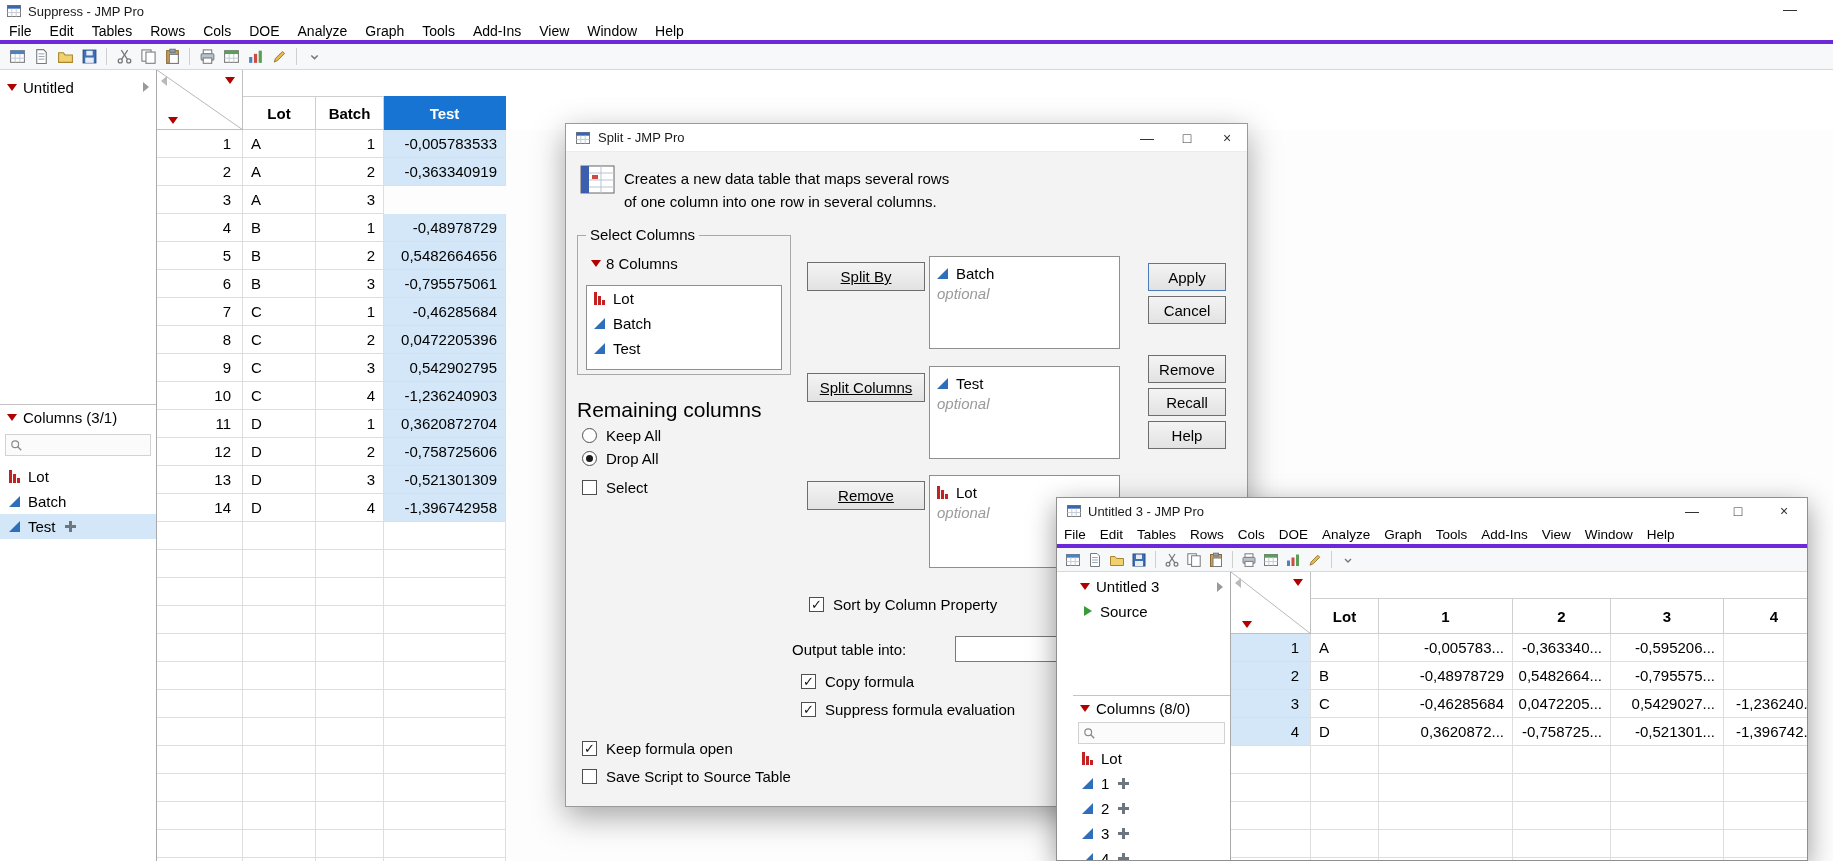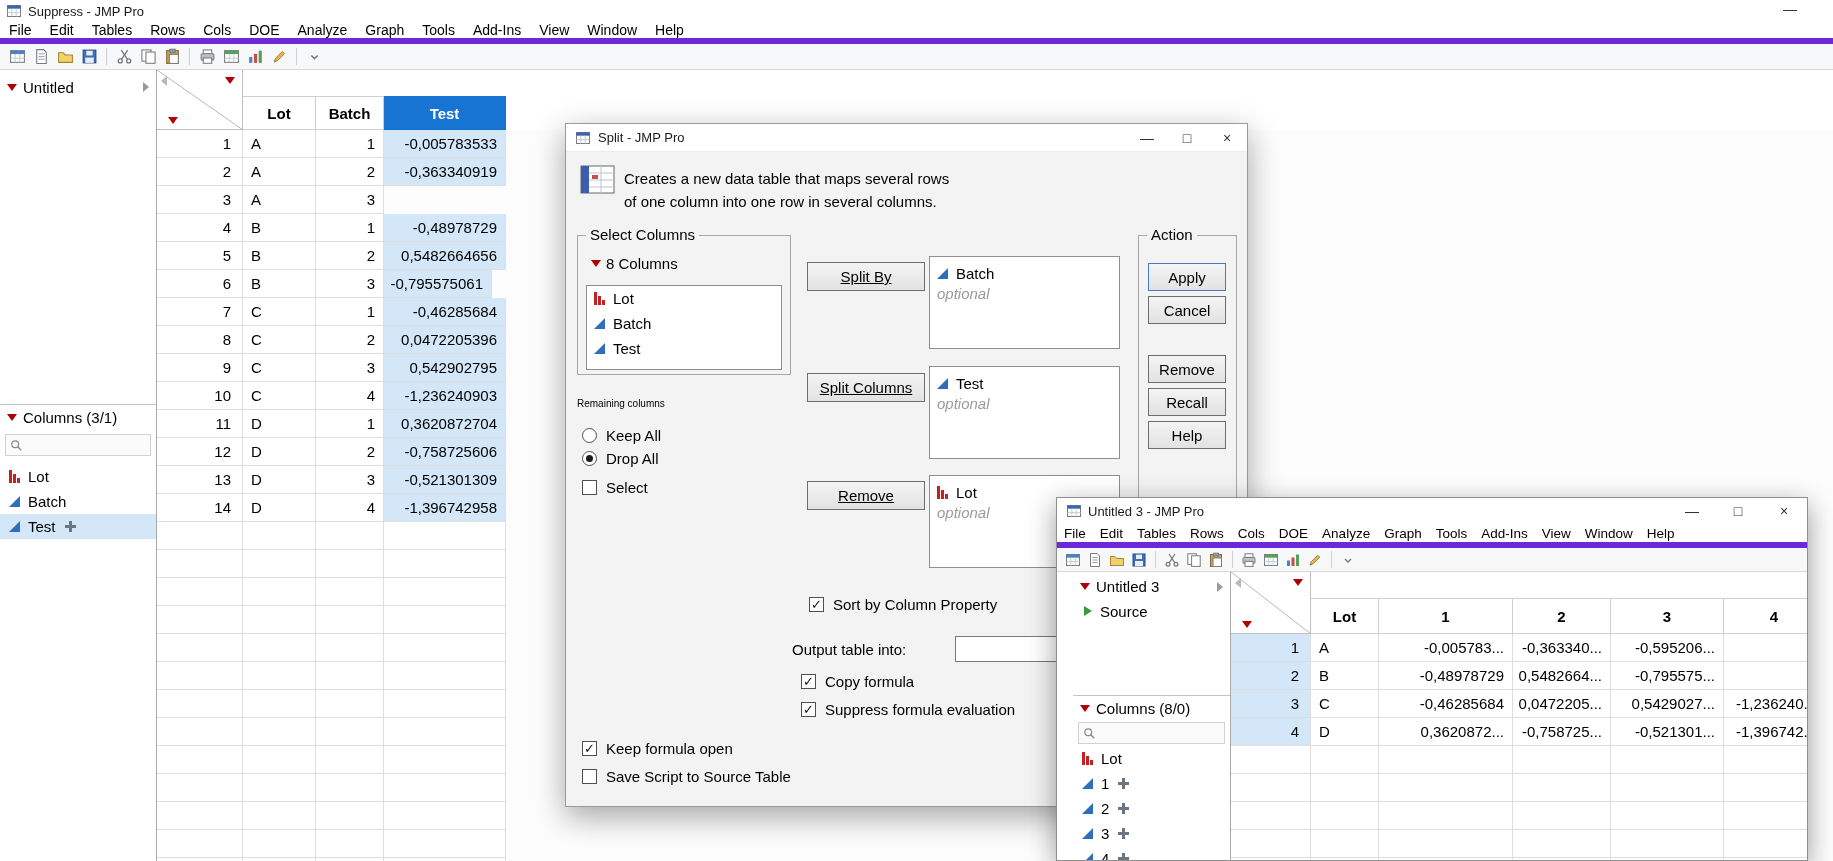--- a/index.html
+++ b/index.html
@@ -10,21 +10,21 @@
 .window.main{position:absolute;inset:0;background:#fff;}
 .window.u3{position:absolute;left:1056px;top:497px;width:752px;height:364px;background:#fff;border:1px solid #8f8f8f;box-shadow:0 8px 26px rgba(0,0,0,.4);z-index:20;overflow:hidden;}
 .titlebar{height:22px;display:flex;align-items:center;gap:6px;padding-left:6px;background:#fff;font-size:13px;position:relative;}
 .u3 .titlebar{height:26px;padding-left:9px;}
 .appico{width:16px;height:16px;display:inline-flex;flex:none;}
 .appico svg{width:16px;height:16px;}
 .title-text{white-space:nowrap;color:#1a1a1a;}
 .main-min{position:absolute;right:26px;top:1px;width:34px;text-align:center;font-size:14px;color:#333;}
 .win-ctls{margin-left:auto;display:flex;height:100%;}
 .winctl{width:46px;height:100%;display:flex;align-items:center;justify-content:center;font-size:14px;color:#333;}
-.menubar{height:22px;display:flex;align-items:flex-end;font-size:14px;background:#fff;border-bottom:6px solid #6d28d9;}
+.menubar{height:22px;display:flex;align-items:flex-end;font-size:14px;background:#fff;border-bottom:4px solid #6d28d9;}
 .u3 .menubar{height:24px;font-size:13.5px;}
 .menu-item{padding:0 9px;height:100%;display:flex;align-items:center;white-space:nowrap;}
 .u3 .menu-item{padding:0 7px;}
 .toolbar{height:26px;display:flex;align-items:center;gap:2px;padding:0 6px;background:#f7f8fa;border-bottom:1px solid #d8d8d8;}
 .u3 .toolbar{height:24px;}
 .tbico{width:22px;height:22px;display:inline-flex;align-items:center;justify-content:center;}
 .tbico svg{width:17px;height:17px;}
 .u3 .tbico{width:20px;height:20px;}
 .u3 .tbico svg{width:16px;height:16px;}
 .tb-sep{width:1px;height:17px;background:#cfcfcf;margin:0 4px;}
@@ -84,21 +84,21 @@
 .desc{position:absolute;left:58px;font-size:15px;white-space:nowrap;}
 .desc.l1{top:46px;}
 .desc.l2{top:69px;}
 .groupbox{position:absolute;border:1px solid #a8a8a8;}
 .glabel{position:absolute;top:-10px;left:8px;background:#f3f3f3;padding:0 4px;font-size:15px;white-space:nowrap;}
 .gb-selcols{left:11px;top:111px;width:214px;height:140px;}
 .gb-action{left:572px;top:111px;width:99px;height:298px;}
 .count-row{position:absolute;left:25px;top:131px;display:flex;align-items:center;gap:5px;font-size:15px;}
 .listbox{position:absolute;left:20px;top:161px;width:196px;height:85px;background:#fff;border:1px solid #8f8f8f;overflow:hidden;}
 .lb-item{height:25px;display:flex;align-items:center;gap:8px;padding:0 7px;font-size:15px;}
-.rem-label{position:absolute;left:11px;top:274px;font-size:10px;}
+.rem-label{position:absolute;left:11px;top:274px;font-size:21px;}
 .checkrow{position:absolute;display:flex;align-items:center;gap:9px;font-size:15px;white-space:nowrap;}
 .checkrow.sortpos{left:243px;top:472px;}
 .cbox{width:15px;height:15px;border:1px solid #4f4f4f;background:#fff;display:flex;align-items:center;justify-content:center;font-size:13px;line-height:1;flex:none;color:#111;}
 .radio{width:15px;height:15px;border:1px solid #4f4f4f;border-radius:50%;background:#fff;position:relative;flex:none;}
 .radio.sel:after{content:"";position:absolute;left:3px;top:3px;width:7px;height:7px;border-radius:50%;background:#1a1a1a;}
 .assign-btn{position:absolute;left:241px;width:118px;height:29px;background:linear-gradient(#f4f4f4,#e2e2e2);border:1px solid #6e6e6e;display:flex;align-items:center;justify-content:center;font-size:15px;text-decoration:underline;}
 .field{position:absolute;left:363px;width:191px;height:93px;background:#fff;border:1px solid #8f8f8f;padding:5px 7px;}
 .field .val{display:flex;align-items:center;gap:8px;font-size:15px;height:22px;}
 .field .opt{font-style:italic;color:#9b9b9b;font-size:15px;margin-top:1px;}
 .out-label{position:absolute;left:226px;top:517px;font-size:15px;white-space:nowrap;}
@@ -309,21 +309,21 @@
           <div class="grow" style="width: 349px;">
             <div class="cellx rownum ar" style="width: 86px;">5</div>
             <div class="cellx al" style="width: 73px;">B</div>
             <div class="cellx ar" style="width: 68px;">2</div>
             <div class="cellx ar selcell" style="width: 122px;">0,5482664656</div>
           </div>
           <div class="grow" style="width: 349px;">
             <div class="cellx rownum ar" style="width: 86px;">6</div>
             <div class="cellx al" style="width: 73px;">B</div>
             <div class="cellx ar" style="width: 68px;">3</div>
-            <div class="cellx ar selcell" style="width: 108px;">-0,795575061</div>
+            <div class="cellx ar selcell" style="width: 122px;">-0,795575061</div>
           </div>
           <div class="grow" style="width: 349px;">
             <div class="cellx rownum ar" style="width: 86px;">7</div>
             <div class="cellx al" style="width: 73px;">C</div>
             <div class="cellx ar" style="width: 68px;">1</div>
             <div class="cellx ar selcell" style="width: 122px;">-0,46285684</div>
           </div>
           <div class="grow" style="width: 349px;">
             <div class="cellx rownum ar" style="width: 86px;">8</div>
             <div class="cellx al" style="width: 73px;">C</div>
@@ -513,23 +513,20 @@
     <span class="cbox" id="sort-box">✓</span>
     <span>Sort by Column Property</span>
   </div>
 
   <div class="out-label">Output table into:</div>
   <input class="txt-input" value="" style="">
 
   <div id="formula-checks"></div>
   <div id="dialog-checks"></div>
 
-  <div class="groupbox gb-action">
-    <span class="glabel">Action</span>
-  </div>
   <div id="action-btns"></div>
 <div class="checkrow" style="left: 16px; top: 303px;">
       <span class="radio"></span>
       <span>Keep All</span>
     </div>
     <div class="checkrow" style="left: 16px; top: 326px;">
       <span class="radio sel"></span>
       <span>Drop All</span>
     </div>
     <div class="checkrow" style="left: 16px; top: 355px;">

